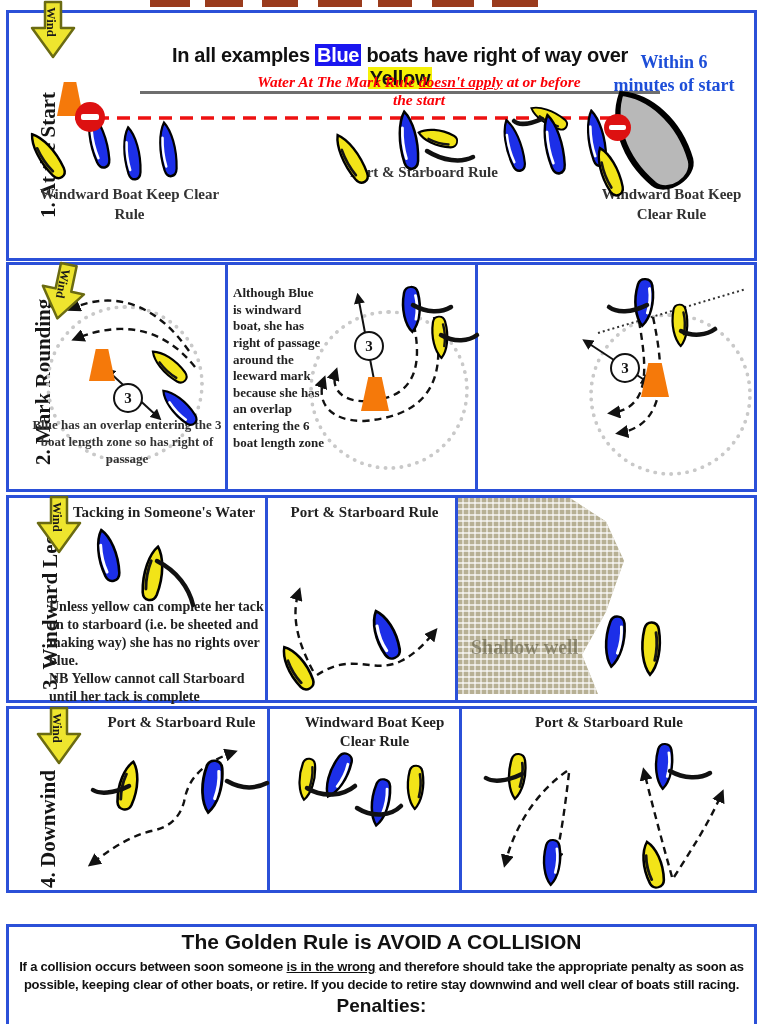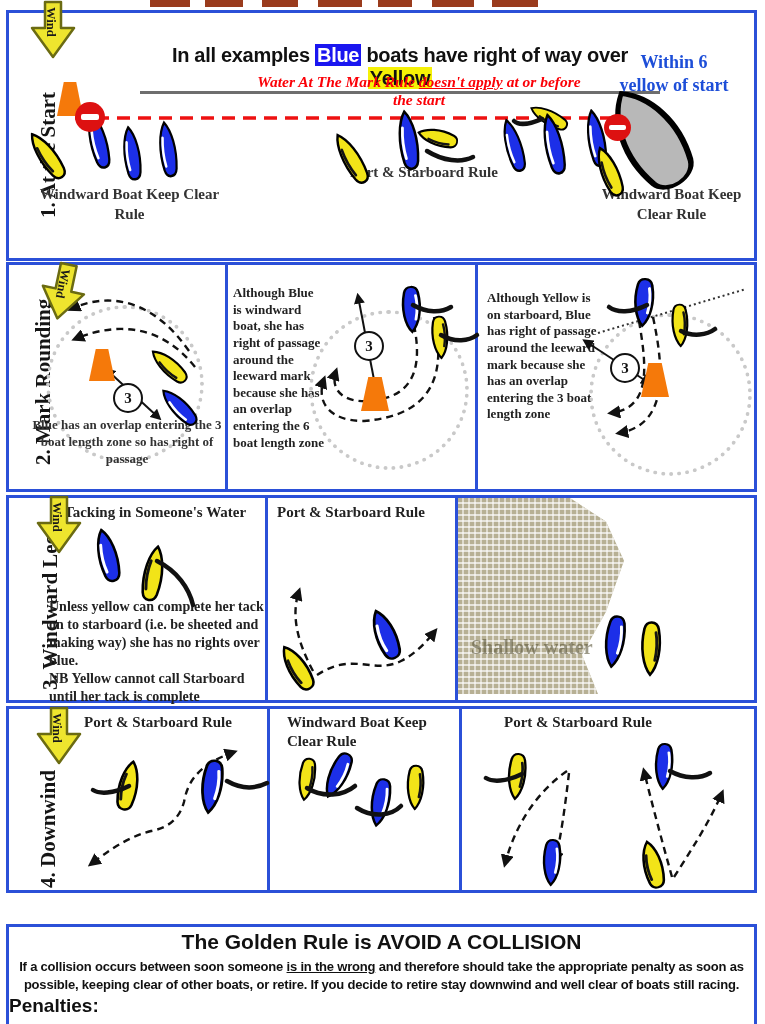--- a/index.html
+++ b/index.html
@@ -3,21 +3,21 @@
 <meta charset="utf-8">
 <style>
   html,body{margin:0;padding:0;background:#fff;}
   .page{position:relative;width:765px;height:1024px;background:#fff;overflow:hidden;
         font-family:"Liberation Serif",serif;}
   .box{position:absolute;border:3px solid var(--border-blue);background:#fff;}
   .vline{position:absolute;top:0;bottom:0;width:3px;background:var(--border-blue);}
   .remnant{position:absolute;top:0;height:7px;background:#9a3b1c;}
   .vlabel{position:absolute;white-space:nowrap;transform:rotate(-90deg);transform-origin:0 0;
           font-weight:700;font-size:21px;color:#151515;}
-  .panel-title{position:absolute;font-weight:700;font-size:15px;color:#222;line-height:1.25;}
+  .panel-title{position:absolute;text-align:center;font-weight:700;font-size:15px;color:#222;line-height:1.25;}
   .caption{position:absolute;text-align:center;font-weight:700;font-size:15px;color:#333;line-height:1.3;}
   .smalltext{position:absolute;font-weight:700;font-size:13px;color:#222;line-height:1.28;}
   .boat{position:absolute;overflow:visible;transform-origin:50% 50%;z-index:2;}
   .hull{stroke:#000;stroke-width:4;}
   .hull-b{fill:var(--boat-blue);}
   .hull-y{fill:var(--boat-yellow);}
   .hull-g{fill:var(--committee-gray);stroke-width:3;}
   .streak{fill:none;stroke-width:4.5;stroke-linecap:round;}
   .streak-w{stroke:#fff;}
   .streak-k{stroke:#151515;}
@@ -68,21 +68,21 @@
     <div class="vlabel" style="left:27px;top:205px">1. At the Start</div>
 
     <div class="sans" style="position:absolute;left:131px;top:3px;width:520px;text-align:center">
       <span style="display:inline-block;border-bottom:3px solid #6e6e6e;padding:0 3px 1px;font-weight:700;font-size:20px;letter-spacing:-0.3px;color:#111">
         <span>In all examples </span><span style="background:var(--highlight-blue);color:#fff;padding:0 2px">Blue</span><span> boats have right of way over </span><span style="background:var(--highlight-yellow);color:#111;padding:0 2px">Yellow</span>
       </span>
     </div>
 
     <div style="position:absolute;left:585px;top:38px;width:160px;text-align:center;font-weight:700;font-size:18px;line-height:1.3;color:#1d4ed8">
       <div>Within 6</div>
-      <div>yellow of start</div>
+      <div>minutes of start</div>
     </div>
 
     <div style="position:absolute;left:240px;top:60px;width:340px;text-align:center;font-weight:700;font-style:italic;font-size:15.5px;color:var(--note-red)">
       <span>Water At The Mark Rule </span><span style="text-decoration:underline">doesn't apply</span><span> at or before the start</span>
     </div>
 
     <svg class="dashes" style="left:66px;top:101px;width:556px;height:8px">
       <line x1="0" y1="4" x2="556" y2="4" style="stroke:var(--line-red);stroke-width:3.5;stroke-dasharray:13 8"></line>
     </svg>
 
@@ -211,21 +211,20 @@
         <use href="#streak" class="streak streak-k"></use>
       </svg>
     <svg class="boom-svg" style="left:428px;top:64px;width:42px;height:20px">
         <path d="M4,6 C18,14 32,12 40,6"></path>
       </svg>
     <svg class="dashes" style="left:295px;top:40px;width:160px;height:120px">
       <path d="M110,20 C118,60 112,92 66,96 C38,98 26,84 32,66" marker-end="url(#mk-arrow)"></path>
       <path d="M130,12 C142,66 132,110 60,116 C24,116 12,96 20,74" marker-end="url(#mk-arrow)"></path>
     </svg>
 
-    <div class="smalltext" style="left:478px;top:25px;width:118px">Although Yellow is on starboard, Blue has right of passage around the leeward mark because she has an overlap entering the 3 boat length zone</div>
     <div class="zone-circle" style="left:580px;top:48px;width:155px;height:155px"></div>
     <svg class="dashes" style="left:585px;top:18px;width:160px;height:55px">
       <line x1="4" y1="50" x2="152" y2="6" style="stroke:#333;stroke-width:2;stroke-dasharray:2 3"></line>
     </svg>
     <svg class="boat" viewBox="0 0 40 96" preserveAspectRatio="none" style="left:622px;top:10px;width:26px;height:52px;transform:rotate(184deg)">
         <use href="#hull" class="hull hull-b"></use>
         <use href="#streak" class="streak streak-w"></use>
       </svg>
     <svg class="boom-svg" style="left:596px;top:34px;width:45px;height:22px">
         <path d="M42,6 C26,14 12,14 4,8"></path>
@@ -285,21 +284,21 @@
     <svg class="boat" viewBox="0 0 40 96" preserveAspectRatio="none" style="left:363px;top:110px;width:28px;height:56px;transform:rotate(-22deg)">
         <use href="#hull" class="hull hull-b"></use>
         <use href="#streak" class="streak streak-w"></use>
       </svg>
     <svg class="dashes" style="left:256px;top:45px;width:190px;height:160px">
       <path d="M48,128 C32,98 26,72 34,48" marker-end="url(#mk-arrow)"></path>
       <path d="M52,132 C88,108 108,132 136,118 C152,110 162,98 170,88" marker-end="url(#mk-arrow)"></path>
     </svg>
 
     <div class="shallow" style="left:449px;top:0;width:200px;height:196px;clip-path:polygon(0 0,56% 0,74% 12%,83% 32%,74% 58%,62% 80%,70% 100%,0 100%)"></div>
-    <div class="shallow-label" style="left:462px;top:138px">Shallow water</div>
+    <div class="shallow-label" style="left:462px;top:138px">Shallow well</div>
     <svg class="boat" viewBox="0 0 40 96" preserveAspectRatio="none" style="left:593px;top:114px;width:26px;height:56px;transform:rotate(188deg)">
         <use href="#hull" class="hull hull-b"></use>
         <use href="#streak" class="streak streak-w"></use>
       </svg>
     <svg class="boat" viewBox="0 0 40 96" preserveAspectRatio="none" style="left:629px;top:120px;width:26px;height:58px;transform:rotate(182deg)">
         <use href="#hull" class="hull hull-y"></use>
         <use href="#streak" class="streak streak-k"></use>
       </svg>
   </div>
 
@@ -392,16 +391,16 @@
   <svg class="wind-arrow" viewBox="0 0 46 58" style="left:36px;top:707px;width:46px;height:58px">
     <polygon points="15,1 31,1 31,27 44,27 23,56 2,27 15,27" fill="var(--wind-yellow)" stroke="#6b6b12" stroke-width="2.5" stroke-linejoin="round"></polygon>
     <text transform="translate(17,6) rotate(90)" font-size="12.5" font-weight="bold" fill="#1a1a1a">Wind</text>
   </svg>
 
   <div class="box sans" id="footer-box" style="left:6px;top:896px;width:745px;height:121px">
     <div style="position:absolute;left:0;top:3px;width:100%;text-align:center;font-weight:700;font-size:21px;color:#111">The Golden Rule is AVOID A COLLISION</div>
     <div style="position:absolute;left:10px;top:31px;width:725px;text-align:center;font-weight:700;font-size:13px;letter-spacing:-0.2px;line-height:1.35;color:#111">
       <span>If a collision occurs between soon someone </span><span style="text-decoration:underline">is in the wrong</span><span> and therefore should take the appropriate penalty as soon as possible, keeping clear of other boats, or retire. If you decide to retire stay downwind and well clear of boats still racing.</span>
     </div>
-    <div style="position:absolute;left:0;top:68px;width:100%;text-align:left;font-weight:700;font-size:19px;color:#111">Penalties:</div>
+    <div style="position:absolute;left:0;top:68px;width:100%;text-align:center;font-weight:700;font-size:19px;color:#111">Penalties:</div>
   </div>
 
 </div>
 
 </body></html>

